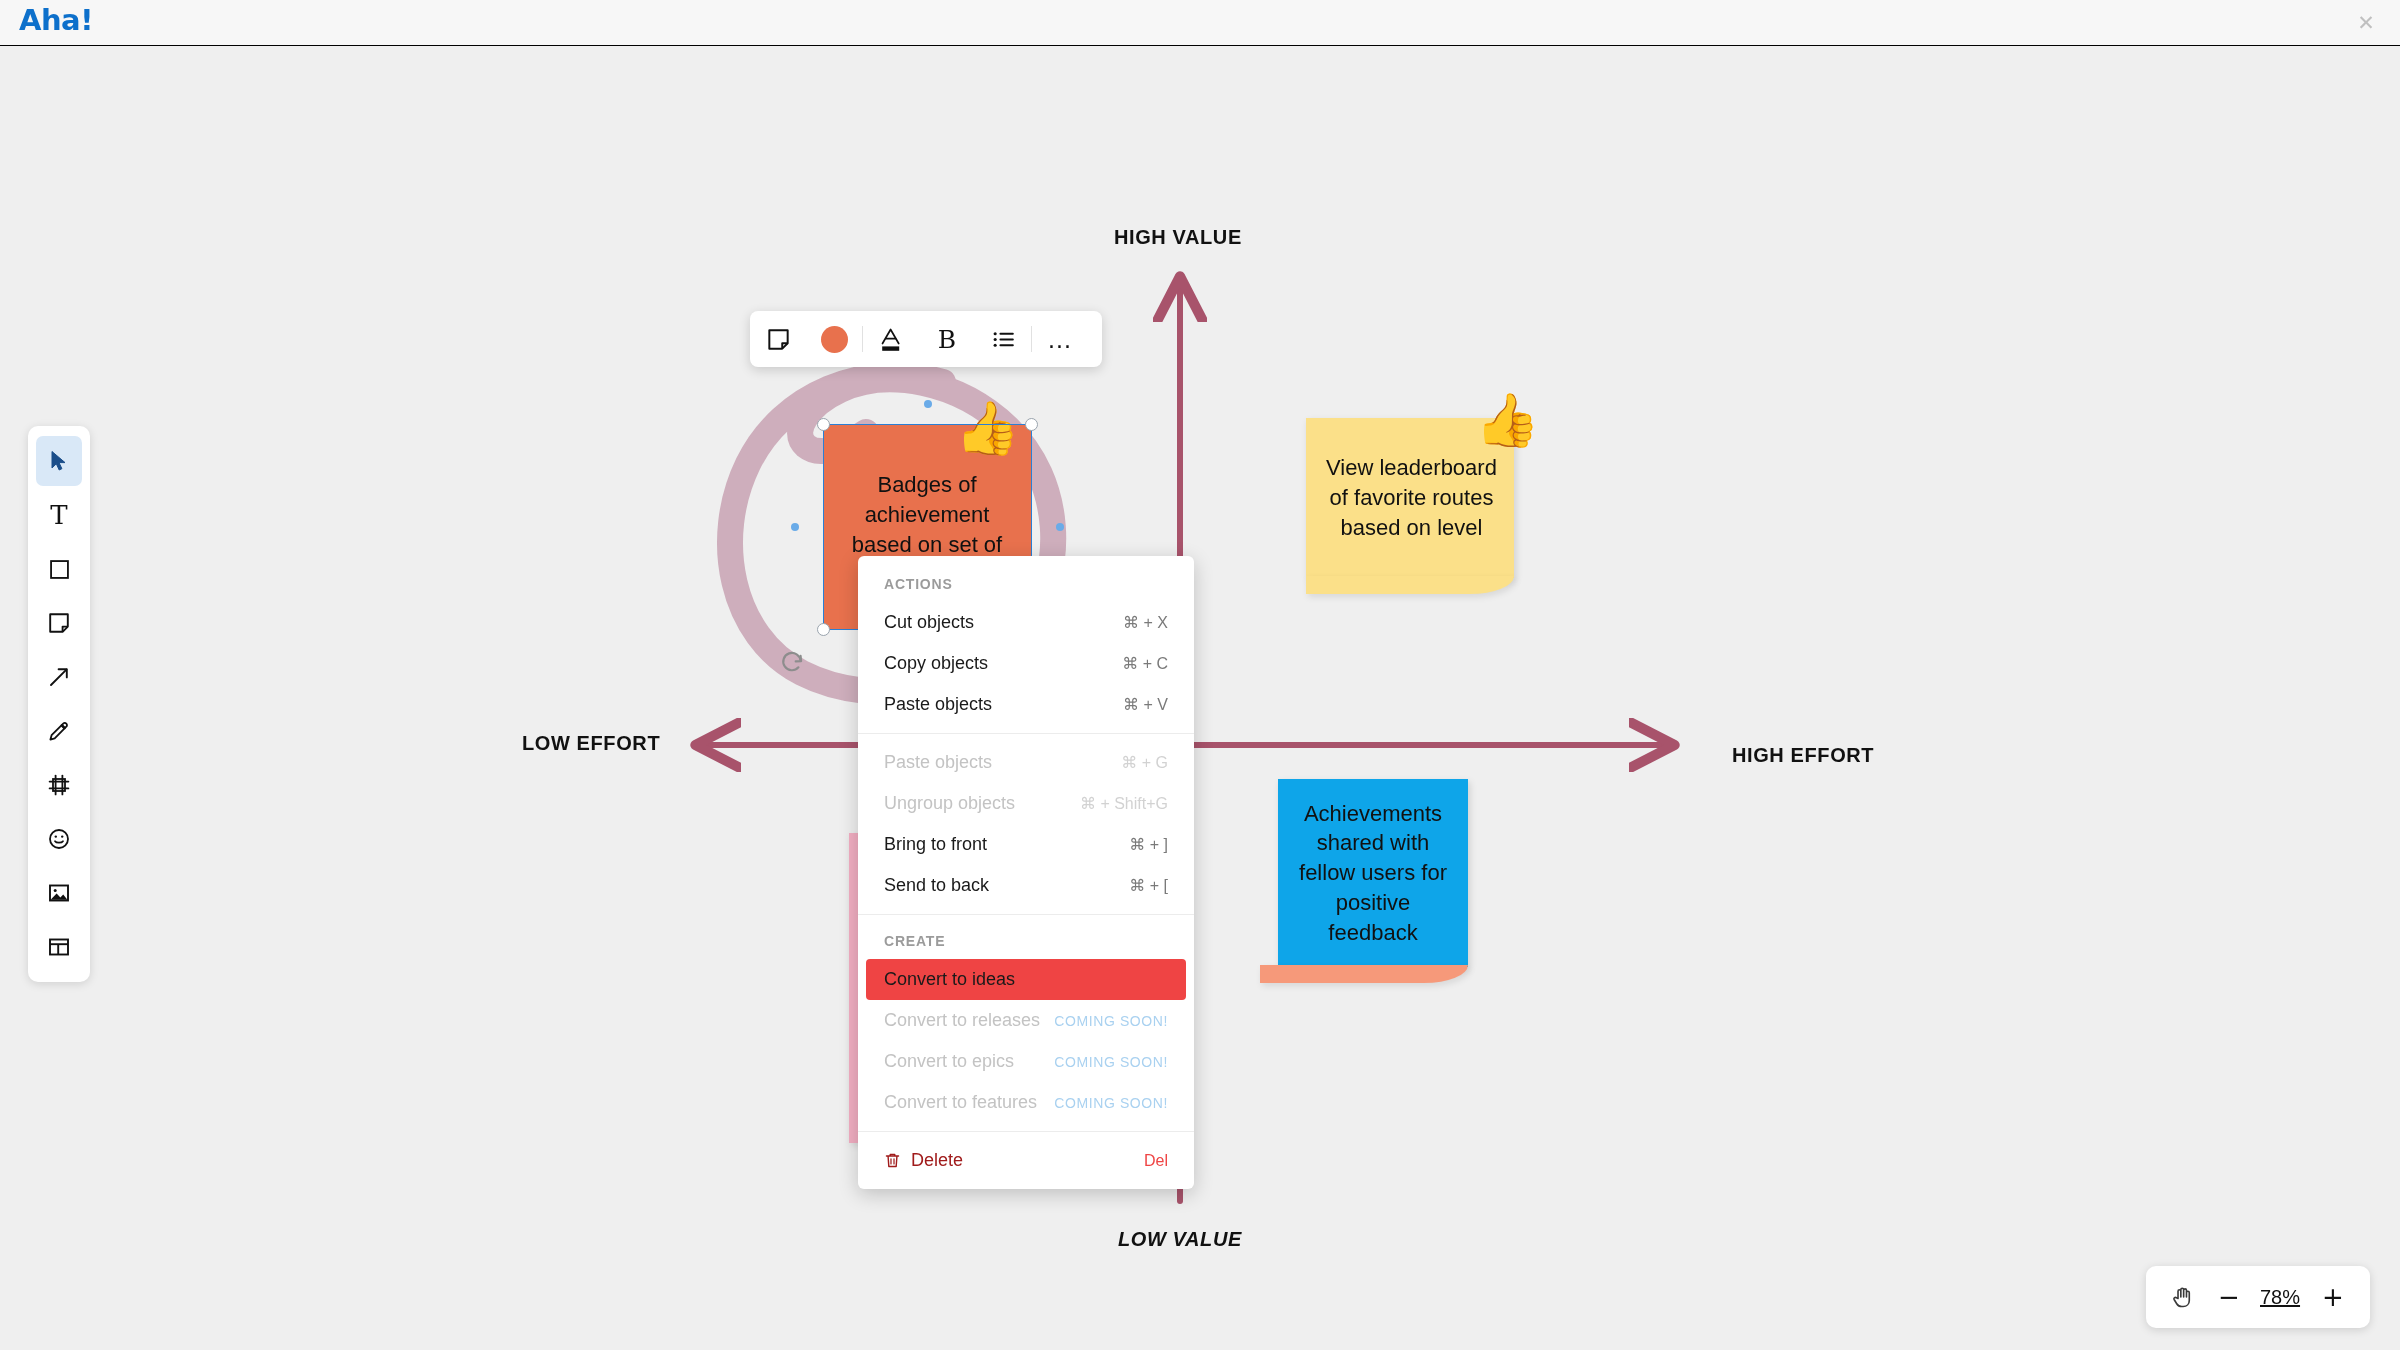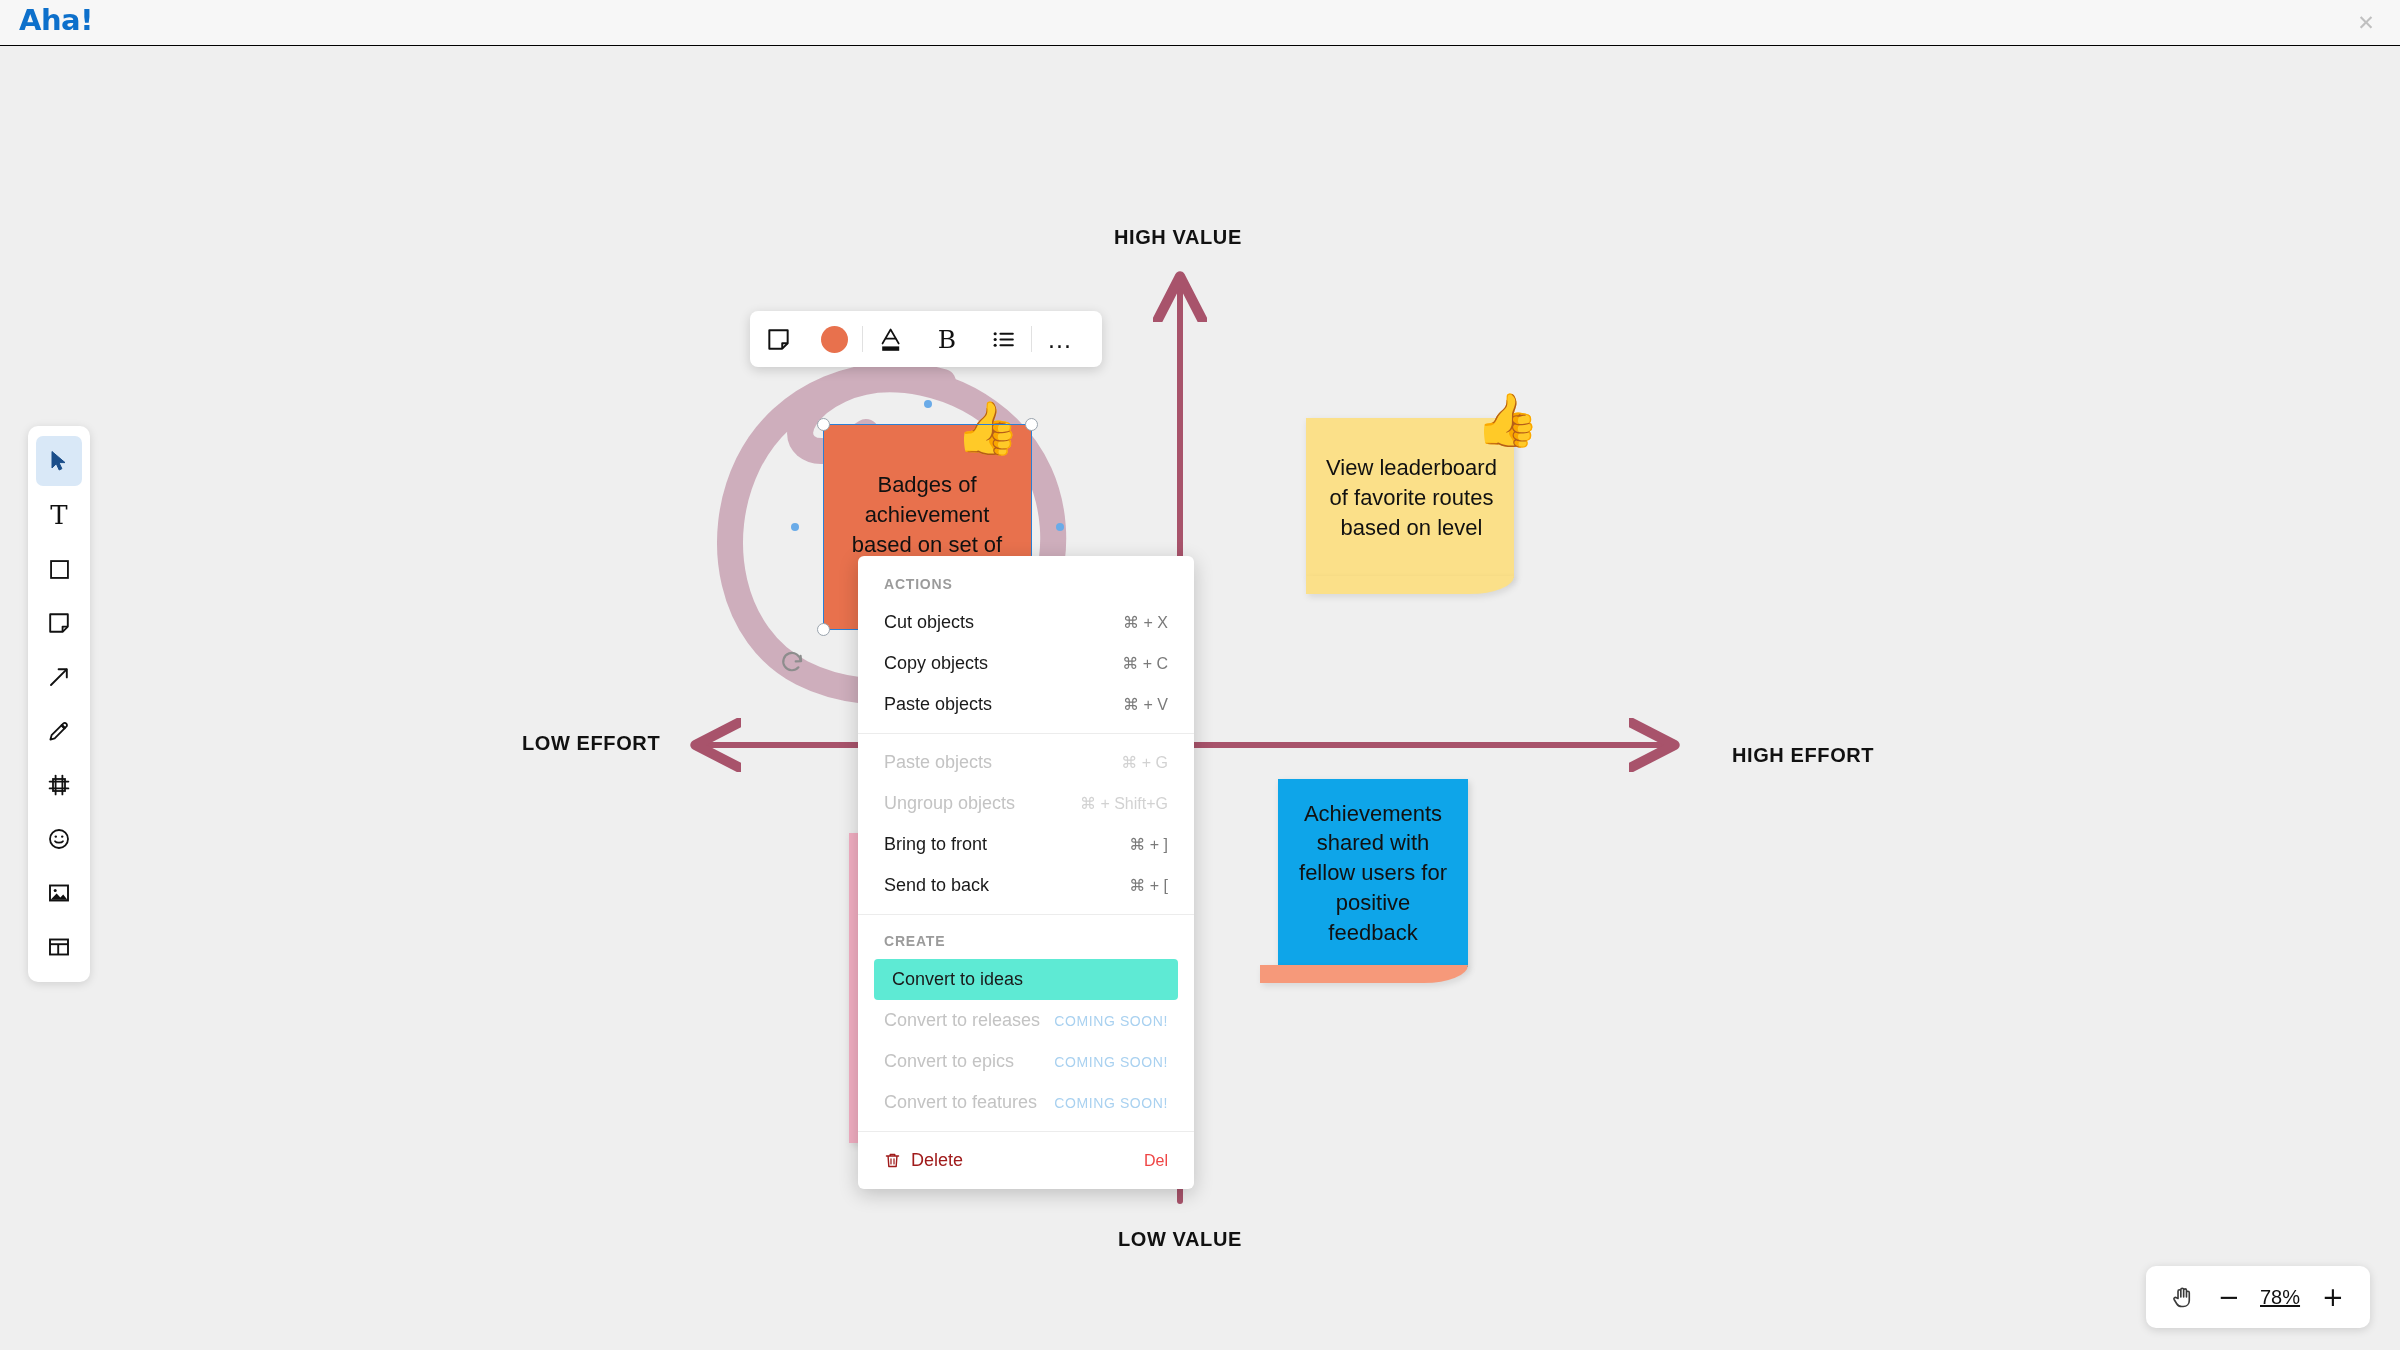--- a/index.html
+++ b/index.html
@@ -43,21 +43,21 @@
 
   
   .axis-label {
     position: absolute;
     font-size: 20px; font-weight: 700;
     color: #111; letter-spacing: 0.6px;
     font-family: "Liberation Sans", sans-serif;
     white-space: nowrap;
   }
   #lbl-high-value { left: 1114px; top: 180px; }
-  #lbl-low-value  { left: 1118px; top: 1182px; }
+  #lbl-low-value  { left: 1118px; top: 1182px; font-style: italic; }
   #lbl-low-effort { left: 522px;  top: 686px; }
   #lbl-high-effort{ left: 1732px; top: 698px; }
 
   .axis-svg { position: absolute; left: 0; top: 0; width: 2400px; height: 1304px; pointer-events: none; }
 
   
   .scribble { position: absolute; left: 690px; top: 300px; width: 420px; height: 360px; }
 
   
   .sticky {
@@ -188,21 +188,21 @@
     cursor: pointer; position: relative;
   }
   .ctx-item .lbl { flex: 0 0 auto; }
   .ctx-item .spacer { flex: 1 1 auto; }
   .ctx-item .kbd {
     font-size: 16px; color: #7a7a7a; white-space: nowrap;
     font-family: "Liberation Sans", sans-serif;
   }
   .ctx-item.disabled { color: #c3c3c3; cursor: default; }
   .ctx-item.disabled .kbd { color: #d2d2d2; }
-  .ctx-item.highlight { background: #5eead4; margin: 0 16px; padding: 0 18px; border-radius: 4px; }
+  .ctx-item.highlight { background: #ef4444; margin: 0 8px; padding: 0 18px; border-radius: 4px; }
   .ctx-item .soon {
     font-size: 14px; color: #a9d1f0; letter-spacing: 0.6px; font-weight: 400;
     margin-left: auto;
   }
   .ctx-sep { height: 1px; background: #ececec; margin: 8px 0; }
   .ctx-item.danger { color: #a01b1b; }
   .ctx-item.danger .kbd { color: #ef4444; }
   .trash-icon { margin-right: 10px; display: inline-flex; }
 
   

